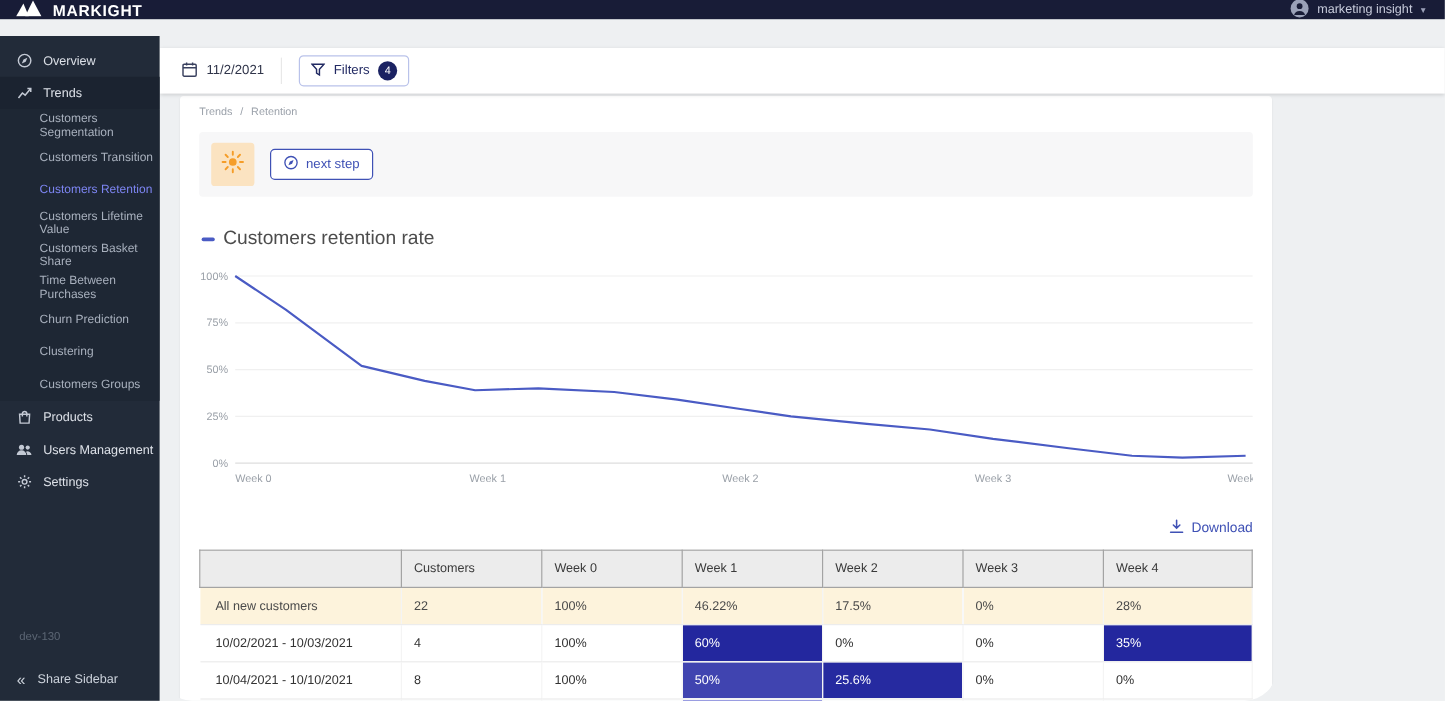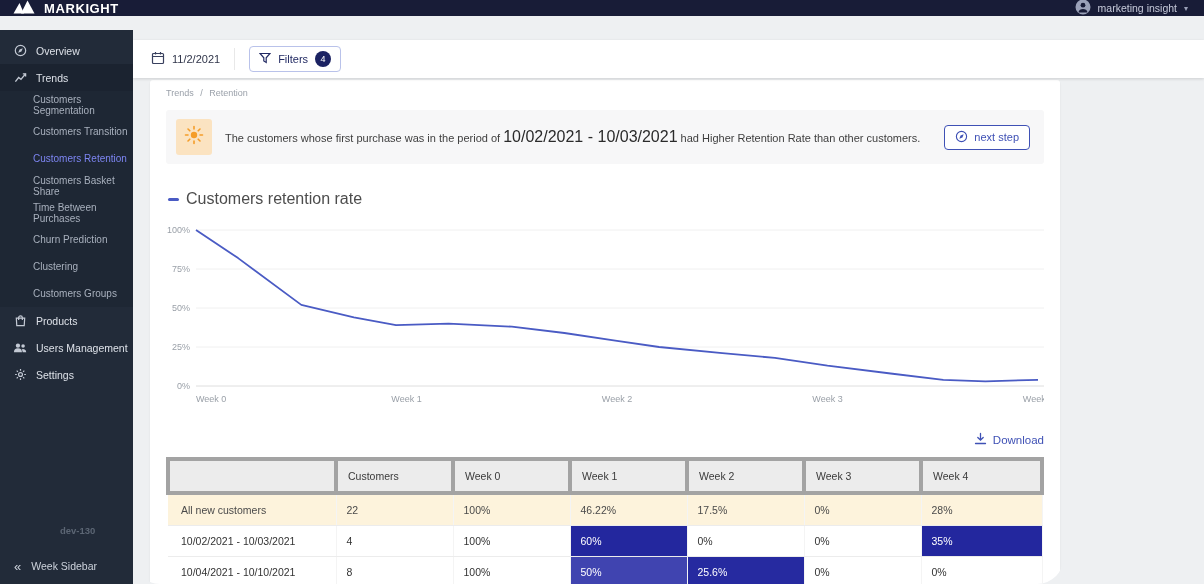--- a/index.html
+++ b/index.html
@@ -19,21 +19,21 @@
              display:flex; flex-direction:column; padding-top:7px; z-index:30; }
   .side-item { height:27px; display:flex; align-items:center; gap:9px; padding-left:13px;
                color:#dde1e8; font-size:10.5px; cursor:pointer; flex:none; }
   .side-item .ic { width:14px; height:14px; display:grid; place-items:center; color:#c3c9d4; }
   .side-item.active-parent { background:#1b2330; }
   .submenu { background:#1e2734; }
   .sub-item { height:27px; display:flex; align-items:center; padding-left:33px; color:#a8b0bd;
               font-size:10px; cursor:pointer; }
   .sub-item.active { color:#7d85f2; }
   .side-spacer { flex:1; }
-  .side-version { padding-left:60px; color:#5c6674; font-size:9.5px; margin-bottom:12px;font-weight:bold; }
+  .side-version { padding-left:16px; color:#5c6674; font-size:9.5px; margin-bottom:12px; }
   .hide-row { height:36px; display:flex; align-items:center; gap:10px; padding-left:14px;
               color:#ccd2db; font-size:10.5px; cursor:pointer; }
   .collapse-ic { font-size:13px; color:#ccd2db; }
 
   
   .toolbar { position:absolute; top:30px; left:133px; width:1071px; height:38px; background:#fff;
              box-shadow:0 1px 3px rgba(0,0,0,0.14); display:flex; align-items:center; gap:14px;
              padding-left:18px; z-index:20;margin-top:10px; }
   .datepicker { display:flex; align-items:center; gap:7px; font-size:11px; color:#30354a; cursor:pointer; }
   .vdiv { width:1px; height:22px; background:#e8e8e8; }
@@ -68,21 +68,21 @@
   .legend-label { font-size:16px; color:#4c4c4c; }
 
   .chart-wrap { margin-top:10px; height:188px; }
 
   .download-row { display:flex; justify-content:flex-end; margin:26px 0 10px; }
   .download-btn { display:flex; align-items:center; gap:6px; color:#3f51b5; font-size:11.5px;
                   cursor:pointer; background:none; border:none; font-family:"Liberation Sans", sans-serif; }
 
   table.retention { width:878px; border-collapse:collapse; table-layout:fixed; }
   .retention th { background:#ececec; font-weight:normal; text-align:left; font-size:10.5px; color:#3a3a3a;
-                  padding:9px 10px; border:4px solid #a3a3a3; }
+                  padding:9px 10px; border:1px solid #a3a3a3; }
   .retention td { font-size:10.5px; color:#333; padding:9px 10px; border-bottom:1px solid #ececec;
                   border-right:1px solid #f4f4f4; overflow:hidden; white-space:nowrap; }
   .retention td:first-child, .retention th:first-child { padding-left:13px; }
   .retention td.filled { color:#fff; }
 </style>
 </head>
 <body>
 
 <div class="app-header">
   <div class="logo">
@@ -125,20 +125,21 @@
             <path d="M9.5 3 H12.5 V6"></path>
           </svg>
         </span>
         <span>Trends</span>
       </div>
     </div>
   <div class="submenu" id="side-sub">
       <div class="sub-item">Customers Segmentation</div>
       <div class="sub-item">Customers Transition</div>
       <div class="sub-item active">Customers Retention</div>
+      <div class="sub-item">Customers Lifetime Value</div>
       <div class="sub-item">Customers Basket Share</div>
       <div class="sub-item">Time Between Purchases</div>
       <div class="sub-item">Churn Prediction</div>
       <div class="sub-item">Clustering</div>
       <div class="sub-item">Customers Groups</div>
     </div>
   <div id="side-bottom">
       <div class="side-item">
         <span class="ic">
           <svg width="13" height="13" viewBox="0 0 14 14" fill="none" stroke="currentColor" stroke-width="1.3">
@@ -166,21 +167,21 @@
             <path d="M7 1.2 V3 M7 11 V12.8 M1.2 7 H3 M11 7 H12.8 M2.9 2.9 L4.2 4.2 M9.8 9.8 L11.1 11.1 M11.1 2.9 L9.8 4.2 M4.2 9.8 L2.9 11.1"></path>
           </svg>
         </span>
         <span>Settings</span>
       </div>
     </div>
   <div class="side-spacer"></div>
   <div class="side-version">dev-130</div>
   <div class="hide-row">
     <span class="collapse-ic">«</span>
-    <span>Week Sidebar</span>
+    <span>Share Sidebar</span>
   </div>
 </div>
 
 <div class="toolbar">
   <div class="datepicker">
     <span>
       <svg width="14" height="14" viewBox="0 0 14 14" fill="none" stroke="#39405e" stroke-width="1.2">
           <rect x="1.5" y="2.5" width="11" height="10" rx="1"></rect>
           <path d="M1.5 5.5 H12.5 M4.5 1 V3.5 M9.5 1 V3.5"></path>
         </svg>
@@ -211,23 +212,20 @@
     <div class="banner">
       <div class="bulb-box">
         <span>
           <svg width="22" height="22" viewBox="0 0 22 22" stroke="#f59d28" stroke-width="1.6" fill="#f59d28">
               <circle cx="11" cy="11" r="3.2" stroke="none"></circle>
               <g stroke-linecap="round" fill="none">
                 <path d="M11 2.5 V5 M11 17 V19.5 M2.5 11 H5 M17 11 H19.5 M5 5 L6.8 6.8 M15.2 15.2 L17 17 M17 5 L15.2 6.8 M6.8 15.2 L5 17"></path>
               </g>
             </svg>
         </span>
-      </div>
-      <div class="banner-text">
-        <span>The customers whose first purchase was in the period of </span><span class="hl">10/02/2021 - 10/03/2021</span><span> had Higher Retention Rate than other customers.</span>
       </div>
       <button class="next-step">
         <span>
           <svg width="13" height="13" viewBox="0 0 14 14" fill="none" stroke="#3f51b5" stroke-width="1.2">
               <circle cx="7" cy="7" r="5.5"></circle>
               <path d="M9.3 4.7 L8 8 L4.7 9.3 L6 6 Z" fill="#3f51b5" stroke="none"></path>
             </svg>
         </span>
         <span>next step</span>
       </button>

